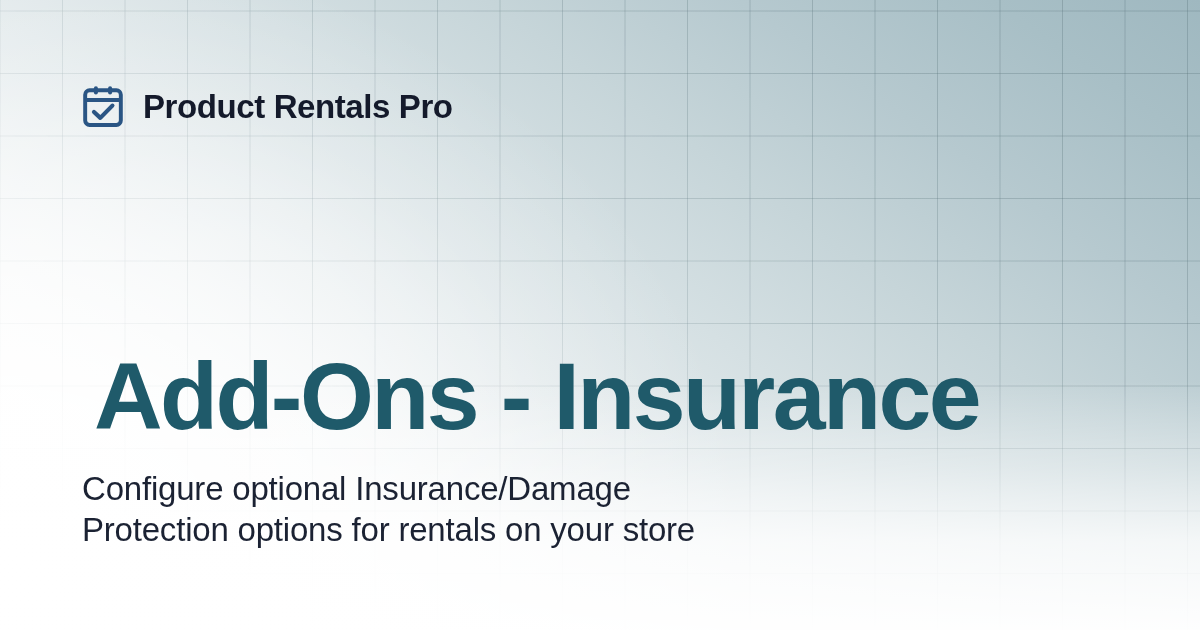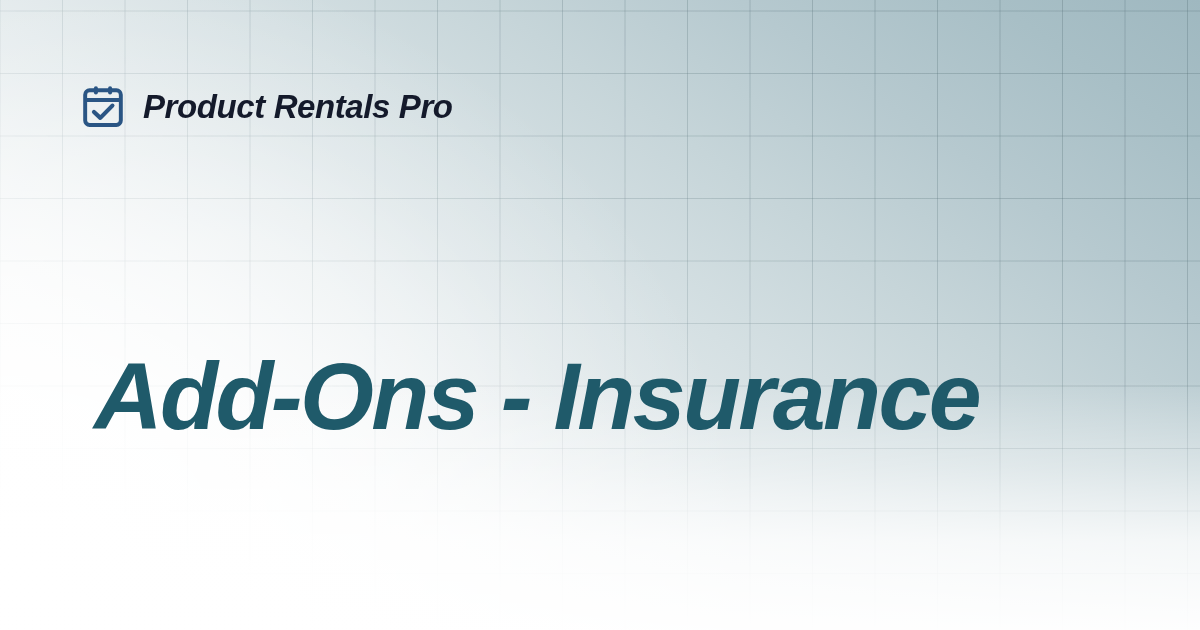--- a/index.html
+++ b/index.html
@@ -13,21 +13,20 @@
     font-family: "Liberation Sans", sans-serif;
     background: #ffffff;
   }
 
   .banner {
     position: relative;
     width: 1200px;
     height: 630px;
     overflow: hidden;
     background: #fef9c3;
-    font-style: italic;
   }
 
   
   .bg-wash {
     position: absolute;
     inset: 0;
     background:
       linear-gradient(215deg,
         #9fb8c0 0%,
         #a8bfc6 10%,
@@ -173,14 +172,18 @@
         <line x1="5.4" y1="17.8" x2="42.6" y2="17.8" stroke="#2a5584" stroke-width="4.1"></line>
 
         <polyline points="14.6,30.2 21.2,36.4 33.8,23.6" fill="none" stroke="#2a5584" stroke-width="4.4" stroke-linecap="round" stroke-linejoin="round"></polyline>
       </svg>
     </span>
     <span class="brand-name">Product Rentals Pro</span>
   </div>
 
   <h1 class="headline">Add-Ons - Insurance</h1>
 
+  <p class="subtitle">
+    <span class="subtitle-line">Configure optional Insurance/Damage</span>
+    <span class="subtitle-line">Protection options for rentals on your store</span>
+  </p>
 
 </div>
 
 </body></html>

